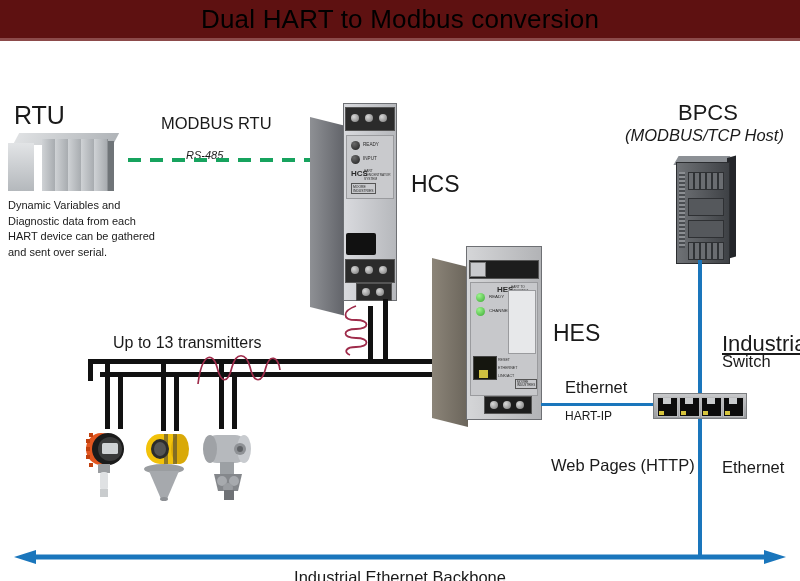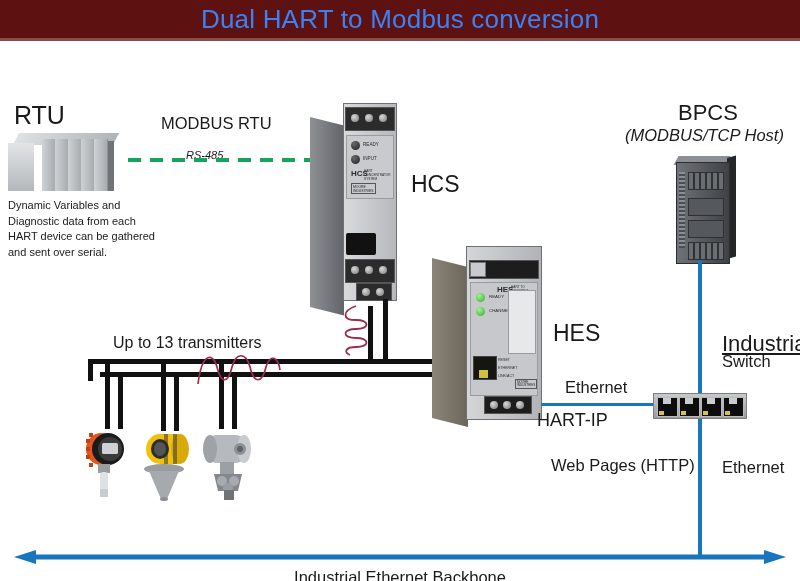--- a/index.html
+++ b/index.html
@@ -5,21 +5,21 @@
   html,body{margin:0;padding:0;background:#fff;}
   body{width:800px;height:581px;position:relative;overflow:hidden;
        font-family:"Liberation Sans",sans-serif;color:#1a1a1a;}
 
   
   #header{position:absolute;left:0;top:0;width:800px;height:38px;
           background:#5e1111;}
   #header-rule{position:absolute;left:0;top:38px;width:800px;height:3px;
           background:#8c4a4a;}
   #title{position:absolute;left:0;top:4px;width:800px;text-align:center;
-         color:#3b82f6;font-size:26px;letter-spacing:.2px;}
+         color:#000000;font-size:26px;letter-spacing:.2px;}
 
   
   #canvas{position:absolute;left:0;top:41px;width:800px;height:540px;}
 
   .lbl{position:absolute;white-space:pre;line-height:1.28;}
 
   
   #rtu-link{position:absolute;left:128px;top:117px;width:190px;height:4px;
       background:repeating-linear-gradient(to right,#17a35e 0 13px,transparent 13px 22px);}
 
@@ -334,21 +334,21 @@
     <div class="port" style="left:47px;">
       <div class="notch"></div>
         <div class="led2"></div>
       </div>
     <div class="port" style="left:69px;">
       <div class="notch"></div>
         <div class="led2"></div>
       </div>
   </div>
 
-  <div class="lbl" style="left:537px;top:368px;font-size:18px;text-align:center;">HART-IP</div>
+  <div class="lbl" style="left:565px;top:368px;font-size:12px;text-align:center;">HART-IP</div>
   <div class="lbl" style="left:551px;top:414px;font-size:16.5px;">Web Pages (HTTP)</div>
 
 
   <svg id="backbone" viewBox="0 0 772 14" preserveAspectRatio="none">
     <polygon points="0,7 22,0 22,14" fill="#1a76bc"></polygon>
     <polygon points="772,7 750,0 750,14" fill="#1a76bc"></polygon>
     <rect x="20" y="4.5" width="732" height="5" fill="#1a76bc"></rect>
   </svg>
   <div class="lbl" style="left:0;top:526px;width:800px;text-align:center;font-size:16.5px;">Industrial Ethernet Backbone</div>
 

